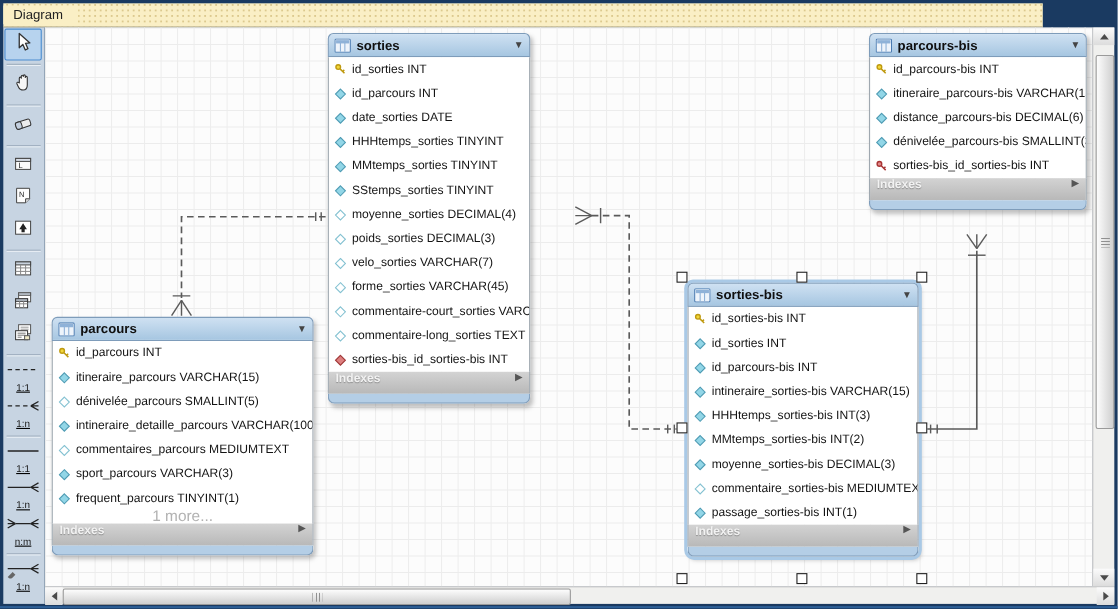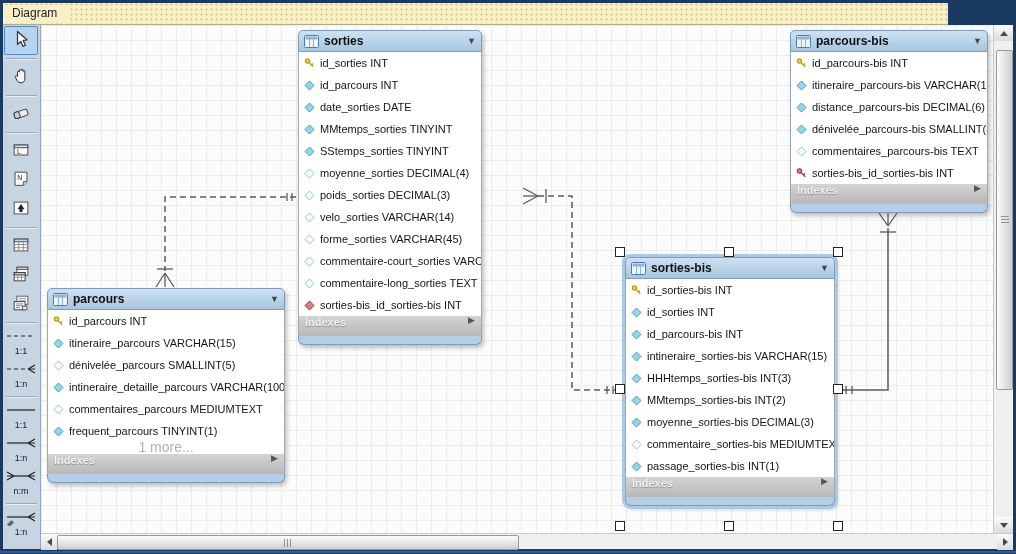--- a/index.html
+++ b/index.html
@@ -8,21 +8,21 @@
   .titlebar{position:absolute;left:3px;top:3px;width:945px;height:21px;background:#faefc5;
     background-image:radial-gradient(#dcc98e 0.9px, transparent 1.3px);
     background-size:5px 5px;background-position:1px 4px;
     border-bottom:1px solid #b3ab8b;display:flex;align-items:center;}
   .tab-title{font-size:12px;color:#222;padding-left:9px;background:#faefc5;height:17px;line-height:17px;
     padding-right:14px;}
   .toolbar{position:absolute;left:3px;top:25px;width:38px;height:524px;background:#c7d4e2;
     border-right:1px solid #93a5b8;box-sizing:border-box;padding-top:1px;}
   .tool{width:34px;height:29px;margin:0 1px;display:flex;flex-direction:column;align-items:center;
     justify-content:center;border:1px solid transparent;box-sizing:border-box;}
-  .tool.labeled{height:33px;}
+  .tool.labeled{height:33px;text-decoration:underline;}
   .tool.active{background:#b7d3ee;border:1px solid #4a8cd0;border-radius:2px;}
   .tool-label{font-size:9px;color:#1a1a1a;line-height:9px;margin-top:-2px;}
   .tb-sep{height:0;border-top:1px solid #9aa9ba;border-bottom:1px solid #e9eff5;margin:3px 3px;}
   .canvas{position:absolute;left:41px;top:25px;width:952px;height:508px;overflow:hidden;
     background-color:#fcfcfc;
     background-image:linear-gradient(#ececec 1px, transparent 1px),
                      linear-gradient(90deg,#ececec 1px, transparent 1px);
     background-size:15px 15px;}
   #connections{position:absolute;left:0;top:0;width:952px;height:508px;z-index:1;pointer-events:none;}
   .entity{position:absolute;z-index:2;box-shadow:2px 3px 4px rgba(80,80,80,0.35);border-radius:5px 5px 6px 6px;}
@@ -270,20 +270,28 @@
             </svg>
           </span>
           <span class="ctext">date_sorties DATE</span>
         </div>
         <div class="col-row">
           <span class="cicon">
             <svg width="11" height="11" viewBox="0 0 11 11">
               <path d="M5.5 1 L10 5.5 L5.5 10 L1 5.5 Z" fill="#92d6e7" stroke="#4f9cb4" stroke-width="1"></path>
             </svg>
           </span>
+          <span class="ctext">HHHtemps_sorties TINYINT</span>
+        </div>
+        <div class="col-row">
+          <span class="cicon">
+            <svg width="11" height="11" viewBox="0 0 11 11">
+              <path d="M5.5 1 L10 5.5 L5.5 10 L1 5.5 Z" fill="#92d6e7" stroke="#4f9cb4" stroke-width="1"></path>
+            </svg>
+          </span>
           <span class="ctext">MMtemps_sorties TINYINT</span>
         </div>
         <div class="col-row">
           <span class="cicon">
             <svg width="11" height="11" viewBox="0 0 11 11">
               <path d="M5.5 1 L10 5.5 L5.5 10 L1 5.5 Z" fill="#92d6e7" stroke="#4f9cb4" stroke-width="1"></path>
             </svg>
           </span>
           <span class="ctext">SStemps_sorties TINYINT</span>
         </div>
@@ -302,21 +310,21 @@
             </svg>
           </span>
           <span class="ctext">poids_sorties DECIMAL(3)</span>
         </div>
         <div class="col-row">
           <span class="cicon">
             <svg width="11" height="11" viewBox="0 0 11 11">
               <path d="M5.5 1 L10 5.5 L5.5 10 L1 5.5 Z" fill="#ffffff" stroke="#85c2d2" stroke-width="1"></path>
             </svg>
           </span>
-          <span class="ctext">velo_sorties VARCHAR(14)</span>
+          <span class="ctext">velo_sorties VARCHAR(7)</span>
         </div>
         <div class="col-row">
           <span class="cicon">
             <svg width="11" height="11" viewBox="0 0 11 11">
               <path d="M5.5 1 L10 5.5 L5.5 10 L1 5.5 Z" fill="#ffffff" stroke="#85c2d2" stroke-width="1"></path>
             </svg>
           </span>
           <span class="ctext">forme_sorties VARCHAR(45)</span>
         </div>
         <div class="col-row">
@@ -392,28 +400,20 @@
         <div class="col-row">
           <span class="cicon">
             <svg width="11" height="11" viewBox="0 0 11 11">
               <path d="M5.5 1 L10 5.5 L5.5 10 L1 5.5 Z" fill="#92d6e7" stroke="#4f9cb4" stroke-width="1"></path>
             </svg>
           </span>
           <span class="ctext">dénivelée_parcours-bis SMALLINT(3)</span>
         </div>
         <div class="col-row">
           <span class="cicon">
-            <svg width="11" height="11" viewBox="0 0 11 11">
-              <path d="M5.5 1 L10 5.5 L5.5 10 L1 5.5 Z" fill="#ffffff" stroke="#85c2d2" stroke-width="1"></path>
-            </svg>
-          </span>
-          <span class="ctext">commentaires_parcours-bis TEXT</span>
-        </div>
-        <div class="col-row">
-          <span class="cicon">
             <svg width="12" height="12" viewBox="0 0 12 12">
               <circle cx="3.8" cy="3.8" r="2.3" fill="#e28a8a" stroke="#a83434" stroke-width="1.4"></circle>
               <path d="M5.6 5.6 L10 10 M8.2 8.2 L9.8 6.6" stroke="#a83434" stroke-width="1.5" fill="none"></path>
             </svg>
           </span>
           <span class="ctext">sorties-bis_id_sorties-bis INT</span>
         </div>
       </div>
       <div class="ent-footer">
         <span class="ftext">Indexes</span>
@@ -468,20 +468,28 @@
           </span>
           <span class="ctext">intineraire_detaille_parcours VARCHAR(100)</span>
         </div>
         <div class="col-row">
           <span class="cicon">
             <svg width="11" height="11" viewBox="0 0 11 11">
               <path d="M5.5 1 L10 5.5 L5.5 10 L1 5.5 Z" fill="#ffffff" stroke="#85c2d2" stroke-width="1"></path>
             </svg>
           </span>
           <span class="ctext">commentaires_parcours MEDIUMTEXT</span>
+        </div>
+        <div class="col-row">
+          <span class="cicon">
+            <svg width="11" height="11" viewBox="0 0 11 11">
+              <path d="M5.5 1 L10 5.5 L5.5 10 L1 5.5 Z" fill="#92d6e7" stroke="#4f9cb4" stroke-width="1"></path>
+            </svg>
+          </span>
+          <span class="ctext">sport_parcours VARCHAR(3)</span>
         </div>
         <div class="col-row">
           <span class="cicon">
             <svg width="11" height="11" viewBox="0 0 11 11">
               <path d="M5.5 1 L10 5.5 L5.5 10 L1 5.5 Z" fill="#92d6e7" stroke="#4f9cb4" stroke-width="1"></path>
             </svg>
           </span>
           <span class="ctext">frequent_parcours TINYINT(1)</span>
         </div>
         <div class="more-row">1 more...</div>

